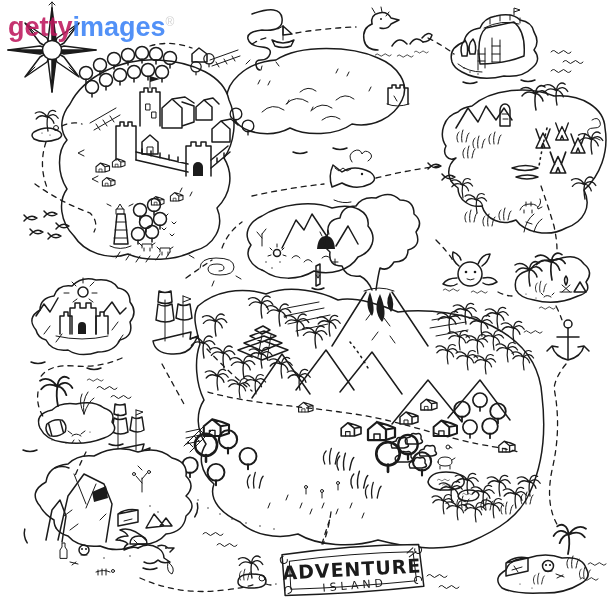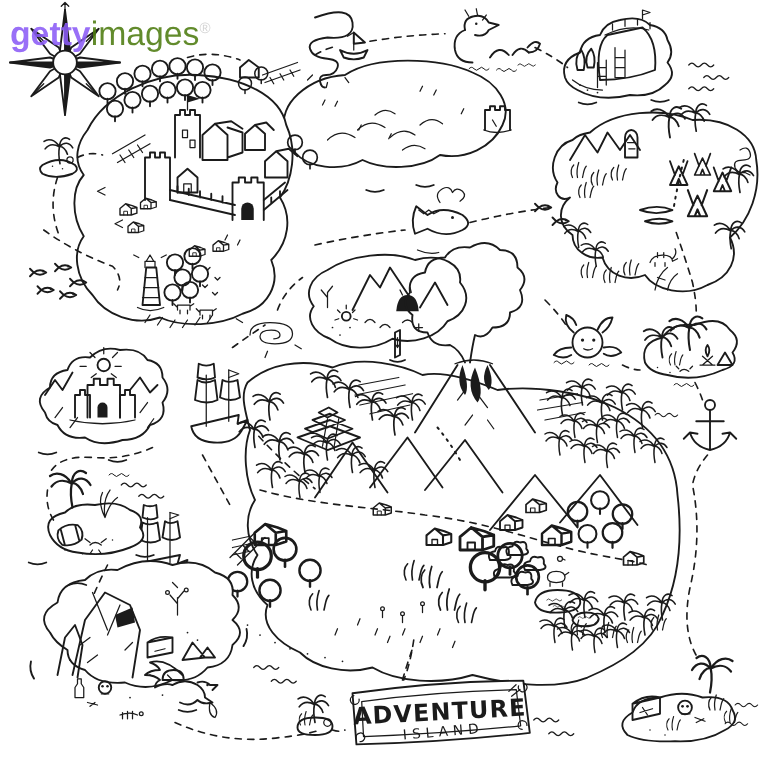--- a/index.html
+++ b/index.html
@@ -12,22 +12,22 @@
   .fs{fill:#1b1b1b}
   .th{stroke-width:1}
   .dash{stroke-width:1.3;stroke-dasharray:5 5}
   .dot{stroke-width:1.6;stroke-dasharray:1.5 4.5}
   .sd{fill:#1b1b1b;stroke:none}
   text{stroke:none;fill:#1b1b1b}
   .banner-big{font-size:19px;font-weight:bold;letter-spacing:1px;font-family:"DejaVu Sans",sans-serif}
   .banner-small{font-size:11px;letter-spacing:4px;font-family:"DejaVu Sans",sans-serif}
   .watermark{position:absolute;left:8px;top:12px;font-size:27px;color:#c6c6c6;opacity:.88;
              letter-spacing:0;user-select:none;pointer-events:none;font-family:"Liberation Sans",sans-serif}
-  .watermark .b{font-weight:700;color:#8b5cf6}
-  .watermark .l{font-weight:400;color:#4d7c0f}
+  .watermark .b{font-weight:700;color:#be185d}
+  .watermark .l{font-weight:700;color:#3b82f6}
   .watermark .r{font-size:12px;vertical-align:super;color:#cdcdcd}
 </style>
 </head>
 <body>
 
 <div class="stage">
 <svg width="612" height="612" viewBox="0 0 612 612">
 <defs>
   <g id="p">
           <path d="M0,0C-1,-5 -1.5,-11 -.5,-16"></path>

